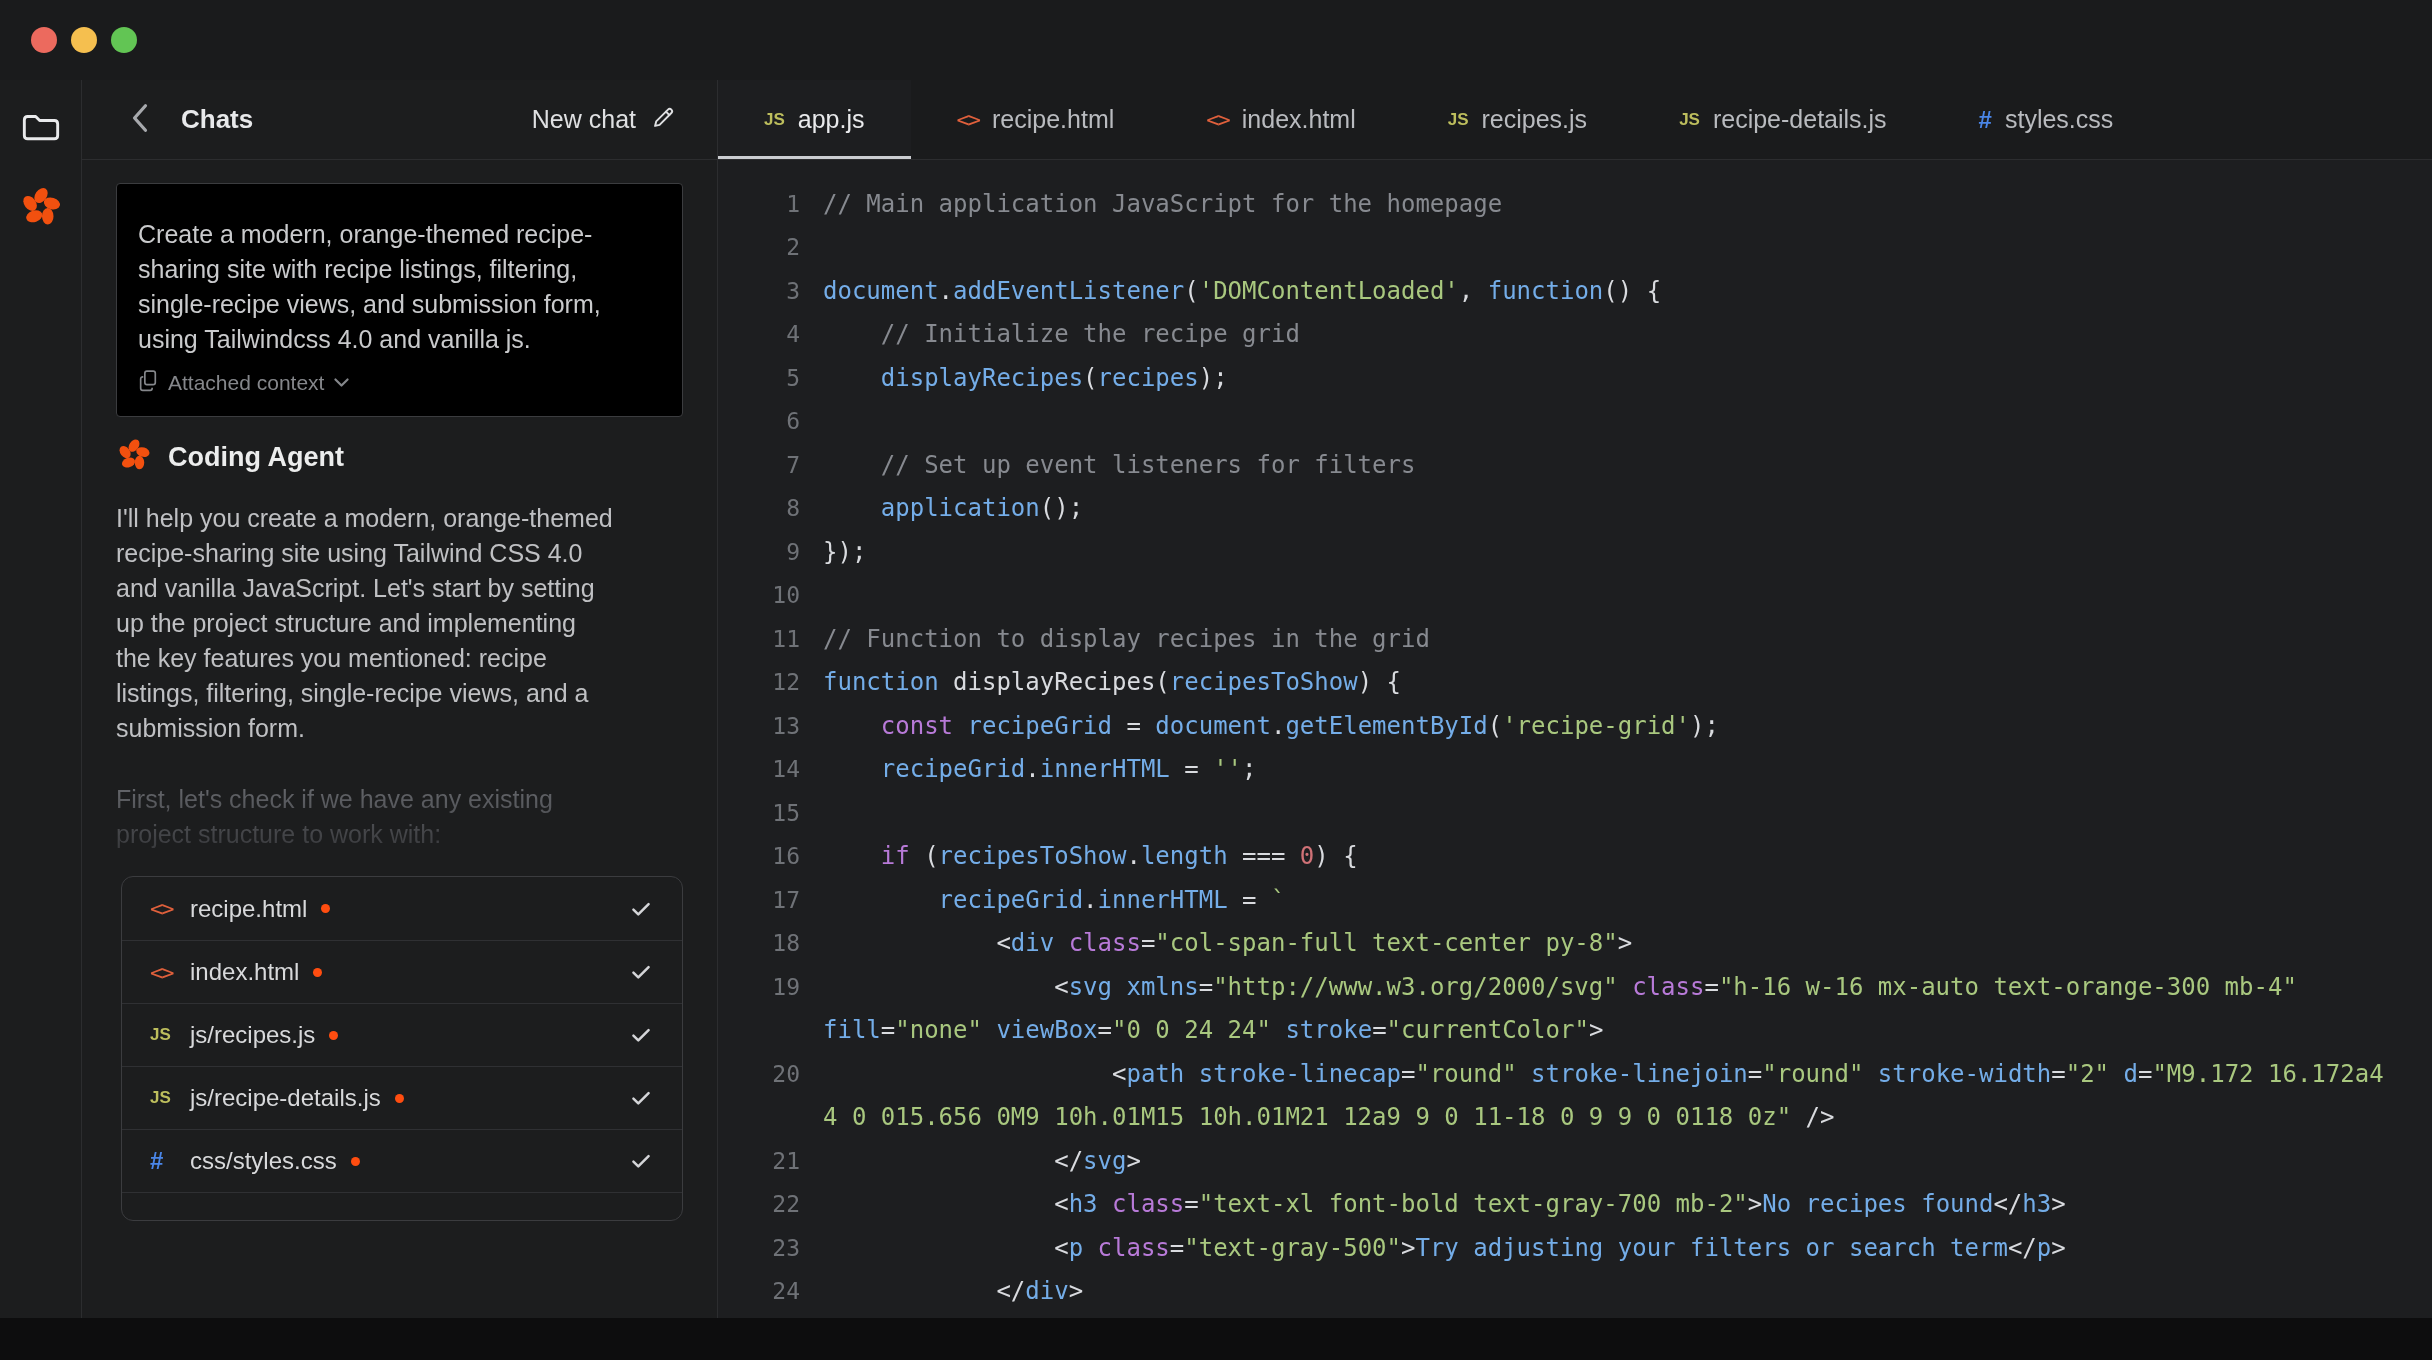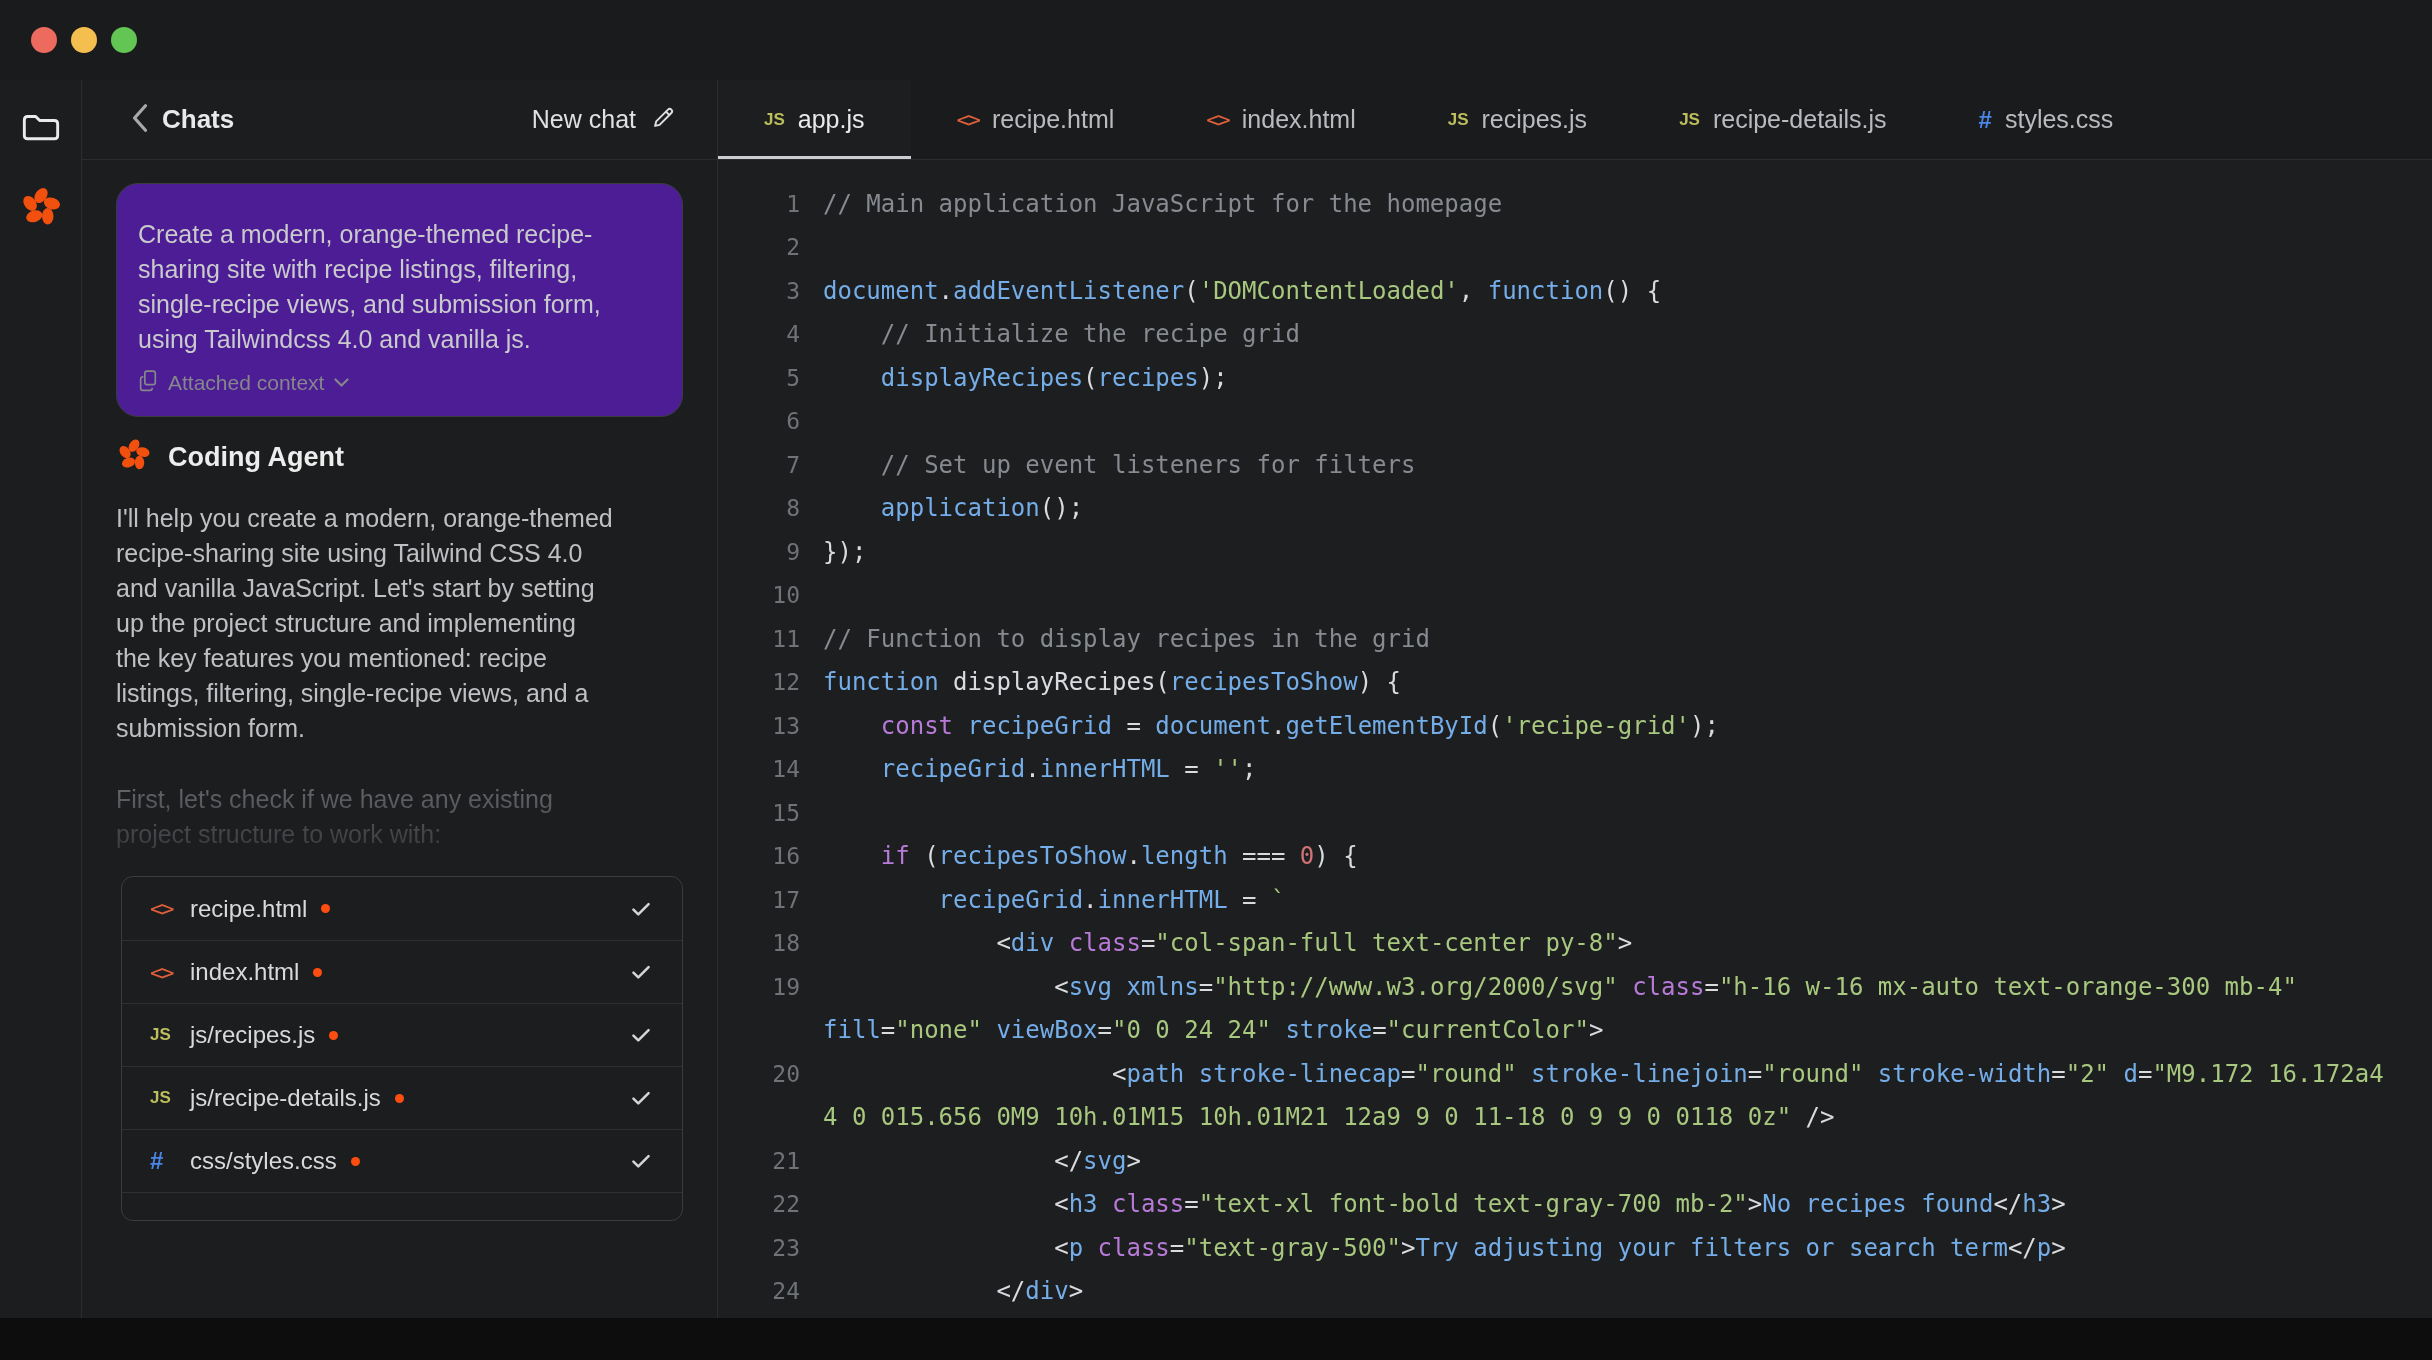--- a/index.html
+++ b/index.html
@@ -14,28 +14,28 @@
   
   .main { display:flex; height:1238px; }
 
   .rail { width:82px; border-right:1px solid #2c2d2f; display:flex; flex-direction:column; align-items:center; flex:none; }
   .rail-btn { margin-top:26px; width:44px; height:44px; display:flex; align-items:center; justify-content:center; }
   .rail-btn.second { margin-top:37px; }
 
   
   .chat { width:636px; flex:none; border-right:1px solid #2c2d2f; display:flex; flex-direction:column; background:#1c1d1e; }
   .chat-header { height:80px; flex:none; border-bottom:1px solid #2c2d2f; display:flex; align-items:center; padding:0 40px 0 48px; }
-  .back { display:flex; align-items:center; gap:12px; cursor:default; }
+  .back { display:flex; align-items:center; gap:31px; cursor:default; }
   .back-label { font-size:26px; font-weight:700; color:#e8e9eb; }
   .newchat { margin-left:auto; display:flex; align-items:center; gap:14px; }
   .newchat-label { font-size:25px; color:#dfe0e2; }
 
   .chat-body { padding:23px 34px 0 34px; overflow:hidden; }
 
-  .user-card { background:#4c1d95; border:1px solid #3b3c3f; border-radius:22px; padding:33px 26px 20px 21px; }
+  .user-card { background:#000000; border:1px solid #3b3c3f; border-radius:4px; padding:33px 26px 20px 21px; }
   .user-text { font-size:25px; line-height:35px; color:#c9cacc; white-space:pre-line; }
   .attached { margin-top:12px; display:flex; align-items:center; gap:9px; color:#85878b;text-align:center; }
   .attached-label { font-size:21px; color:#85878b; }
 
   .agent-head { margin-top:20px; display:flex; align-items:center; gap:16px; }
   .agent-name { font-size:27px; font-weight:700; color:#eceded; }
   .agent-text { margin-top:24px; font-size:25px; line-height:35px; color:#bfc0c3; white-space:pre-line; }
   .agent-text-faded { margin-top:36px; font-size:25px; line-height:35px; white-space:pre-line;
       color:transparent; background:linear-gradient(to bottom,#67696e,#37383b); -webkit-background-clip:text; background-clip:text; }
 

